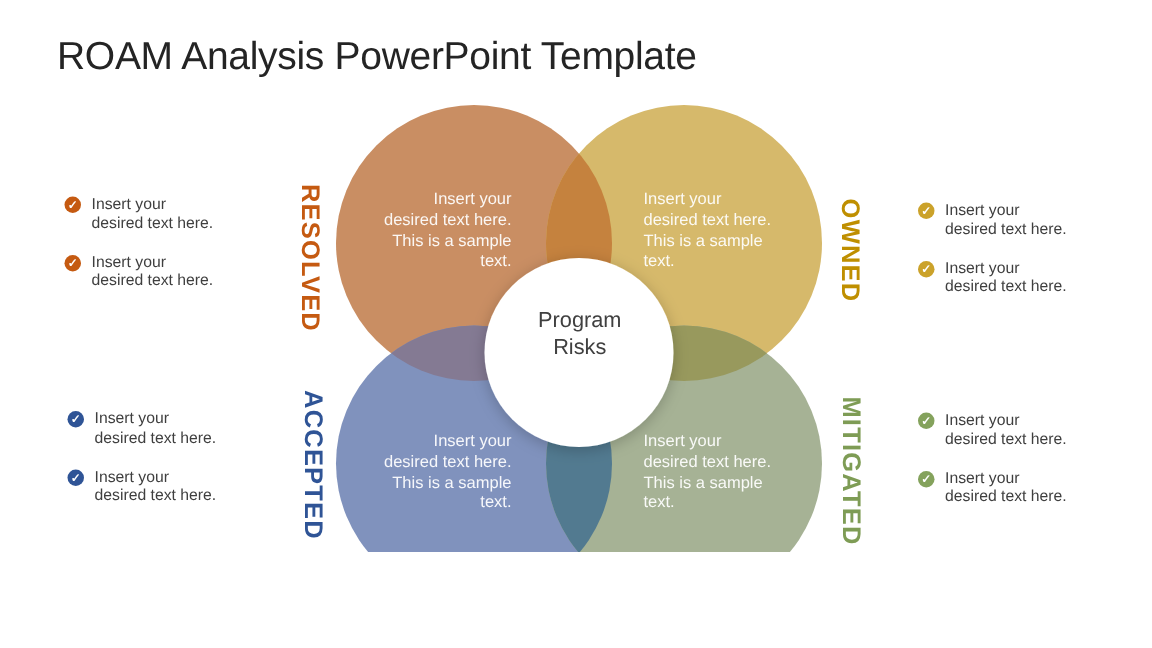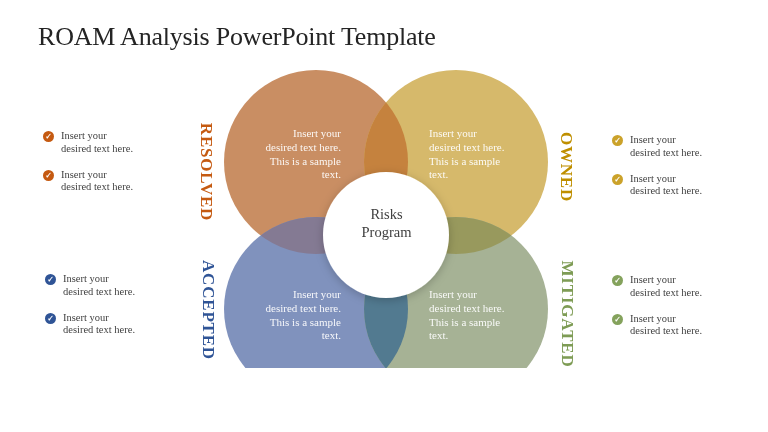--- a/index.html
+++ b/index.html
@@ -1,18 +1,18 @@
 <!DOCTYPE html>
 <html><head>
 <meta charset="utf-8">
 <style>
   html,body{margin:0;padding:0;background:#fff;}
   .slide{
     position:relative;width:768px;height:368px;background:#ffffff;overflow:hidden;
-    font-family:Liberation Serif, serif;color:#3f3f3f;
+    font-family:Liberation Sans, sans-serif;color:#3f3f3f;
   }
   .title{
     position:absolute;left:38px;top:22px;margin:0;
     font-size:26px;font-weight:400;color:#242424;letter-spacing:-0.2px;
   }
   svg.venn{position:absolute;left:0;top:0;}
   
   .ctext{
     position:absolute;font-size:11px;line-height:13.8px;
     color:rgba(255,255,255,0.93);
@@ -100,22 +100,22 @@
   </div>
   <div class="ctext align-left" style="left:429px;top:288px;width:125px;">
     <div>Insert your</div>
     <div>desired text here.</div>
     <div>This is a sample</div>
     <div>text.</div>
   </div>
 
   <div class="center-label">
     <div class="center-sub">
+      <div>Program</div>
       <div>Risks</div>
-      <div>Program</div>
     </div>
   </div>
 
   <div class="vlabel c-resolved" style="left:206px;top:172px;">RESOLVED</div>
   <div class="vlabel c-owned" style="left:566px;top:167px;">OWNED</div>
   <div class="vlabel c-accepted" style="left:208px;top:310px;">ACCEPTED</div>
   <div class="vlabel c-mitigated" style="left:567px;top:314px;">MITIGATED</div>
 
   <div class="side-list" style="left:43px;top:130px;">
     <div class="side-item">

